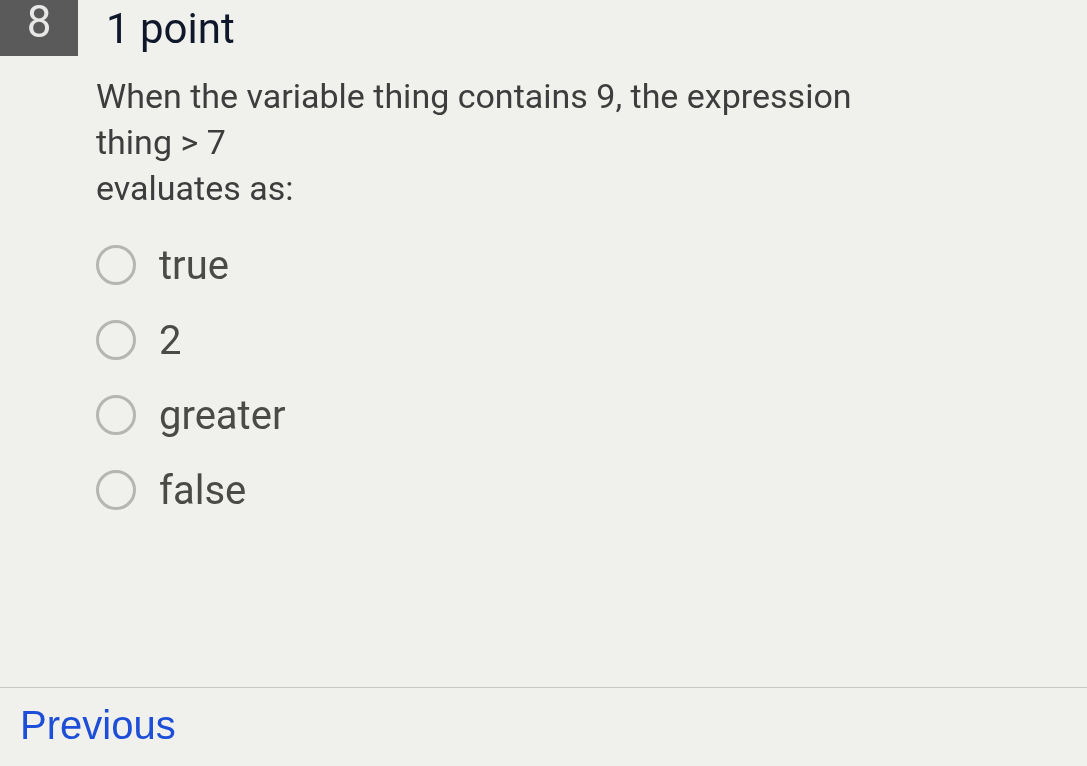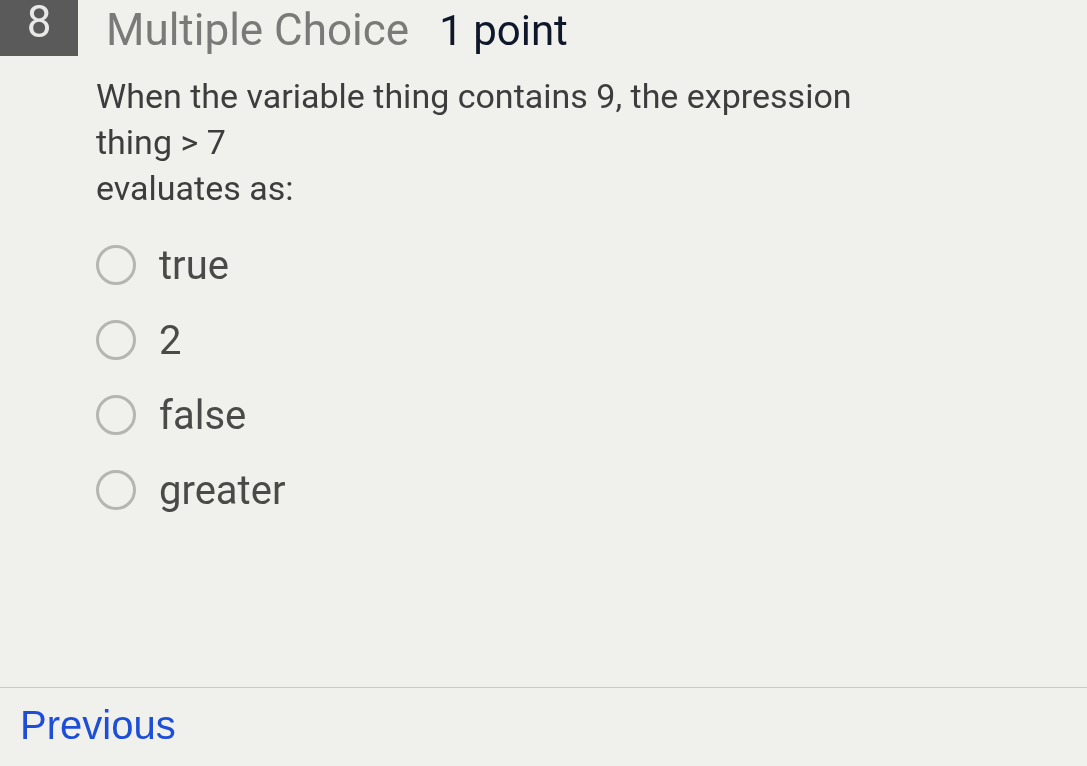--- a/index.html
+++ b/index.html
@@ -107,21 +107,20 @@
     }
   </style>
 </head>
 <body>
 
 <div class="header-row">
   <div class="qnum-badge">
     <span>8</span>
   </div>
   <div class="header-meta">
-    <span class="qtype">Multiple Choice</span>
     <span class="points">1 point</span>
   </div>
 </div>
 
 <div class="question-body">
   <div class="prompt">
     <span>When the variable thing contains 9, the expression</span>
     <span class="line2">thing &gt; 7</span>
     <span class="line3">evaluates as:</span>
   </div>
@@ -130,23 +129,23 @@
     <label class="option-row">
       <span class="radio-circle"></span>
       <span class="option-label">true</span>
     </label>
     <label class="option-row">
       <span class="radio-circle"></span>
       <span class="option-label">2</span>
     </label>
     <label class="option-row">
       <span class="radio-circle"></span>
-      <span class="option-label">false</span>
+      <span class="option-label">greater</span>
     </label>
     <label class="option-row">
       <span class="radio-circle"></span>
-      <span class="option-label">greater</span>
+      <span class="option-label">false</span>
     </label>
   </div>
 </div>
 
 <div class="footer-divider"></div>
 <button class="prev-btn">Previous</button>
 
 </body></html>

